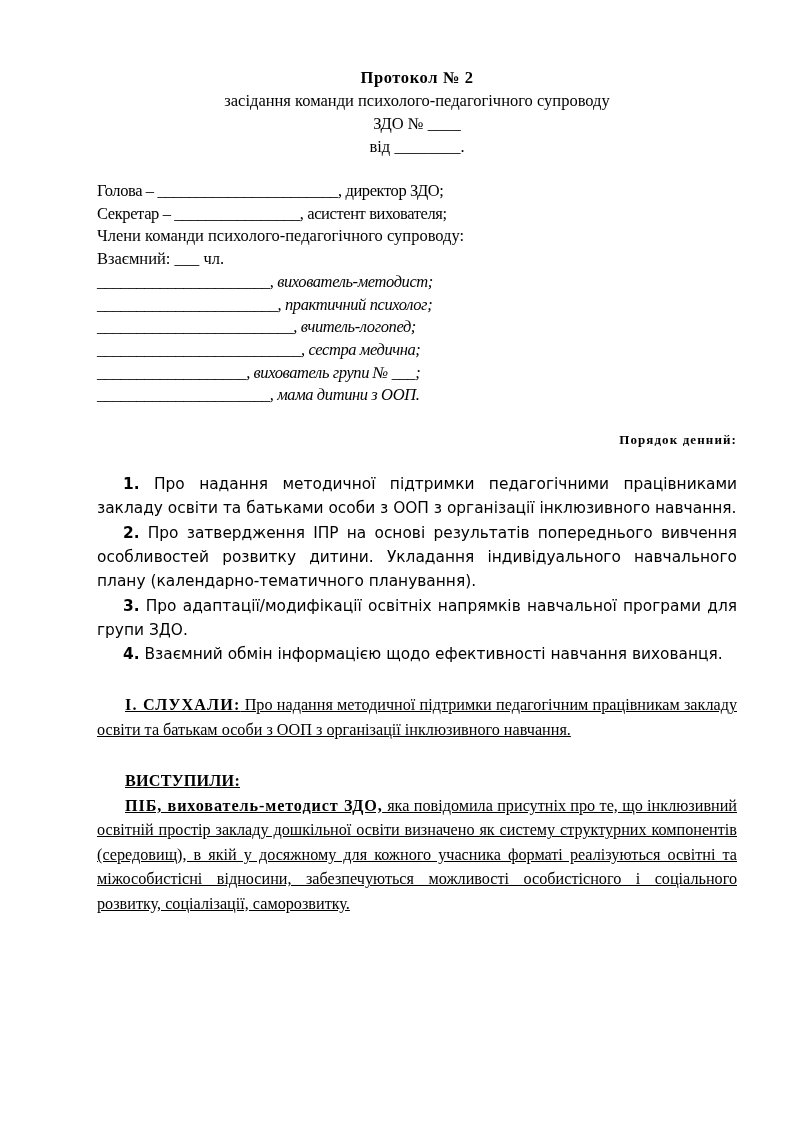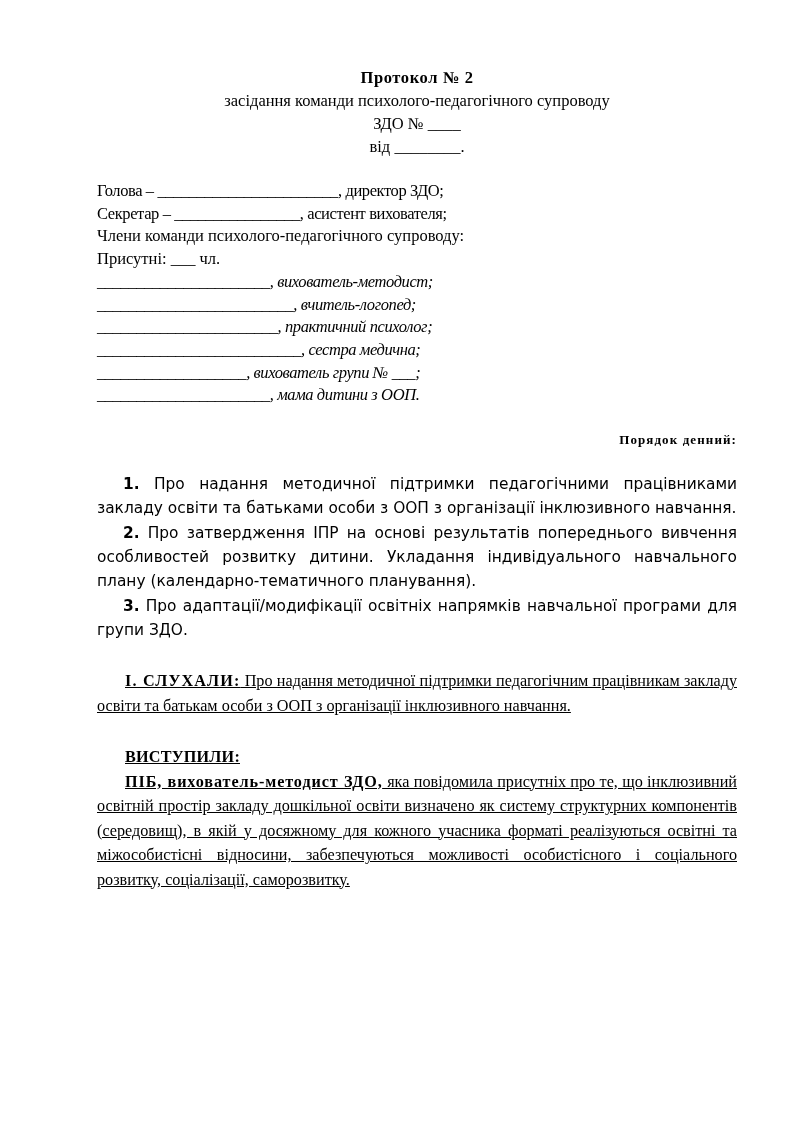--- a/index.html
+++ b/index.html
@@ -122,36 +122,37 @@
       <div class="title">Протокол № 2</div>
       <div class="sub">засідання команди психолого-педагогічного супроводу</div>
       <div class="sub">ЗДО № ____</div>
       <div class="sub">від ________.</div>
     </div>
 
     <div class="attend">
       <div class="row u">Голова  – _______________________, директор ЗДО;</div>
       <div class="row u">Секретар – ________________, асистент вихователя;</div>
       <div class="row">Члени команди психолого-педагогічного супроводу:</div>
-      <div class="row">Присутні: ___ чл.</div>
+      <div class="row">Взаємний: ___ чл.</div>
 
       <div class="rule-row u">______________________, вихователь-методист;</div>
+      <div class="rule-row u">_______________________, практичний психолог;</div>
       <div class="rule-row u">_________________________, вчитель-логопед;</div>
-      <div class="rule-row u">_______________________, практичний психолог;</div>
       <div class="rule-row u">__________________________, сестра медична;</div>
       <div class="rule-row u">___________________, вихователь групи № ___;</div>
       <div class="rule-row u">______________________, мама дитини з ООП.</div>
     </div>
 
     <div class="agenda-title">Порядок денний:</div>
 
     <div class="agenda">
       <p><span class="num">1.</span><span> Про надання методичної підтримки педагогічними працівниками закладу освіти та батьками особи з ООП з організації інклюзивного навчання.</span></p>
       <p><span class="num">2.</span><span> Про затвердження ІПР на основі результатів попереднього вивчення особливостей розвитку дитини. Укладання індивідуального навчального плану (календарно-тематичного планування).</span></p>
       <p><span class="num">3.</span><span> Про адаптації/модифікації освітніх напрямків навчальної програми для групи ЗДО.</span></p>
+      <p><span class="num">4.</span><span> Взаємний обмін інформацією щодо ефективності навчання вихованця.</span></p>
     </div>
 
     <div class="gap-lg"></div>
 
     <div class="block-serif">
       <p><span class="sp-head">І. СЛУХАЛИ:</span><span> Про надання методичної підтримки педагогічним працівникам закладу освіти та батькам особи з ООП з організації інклюзивного навчання.</span></p>
     </div>
 
     <div class="gap-lg"></div>
 

